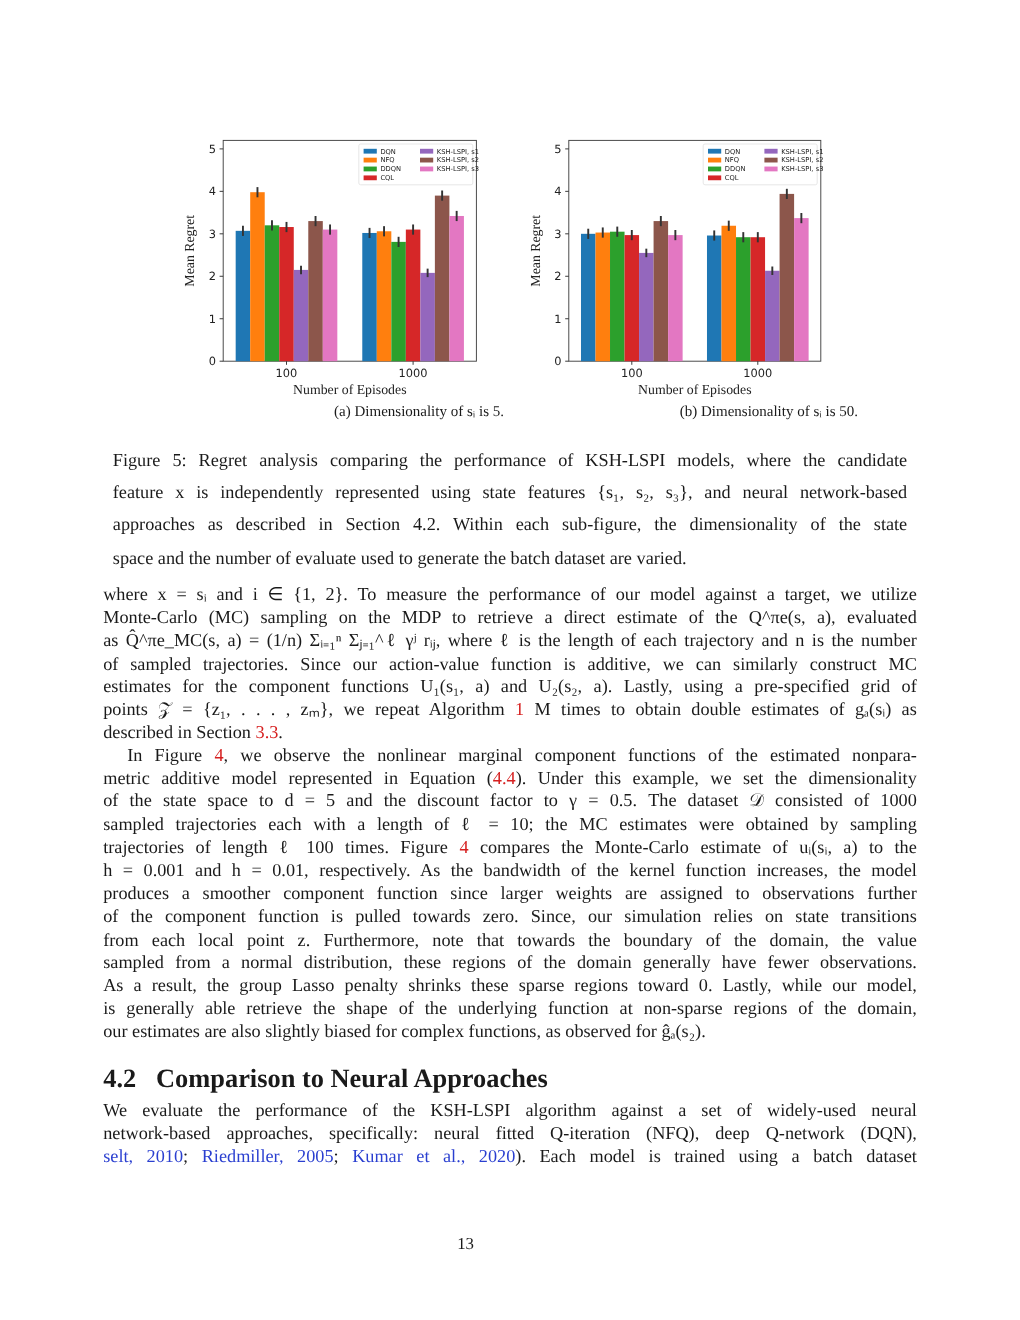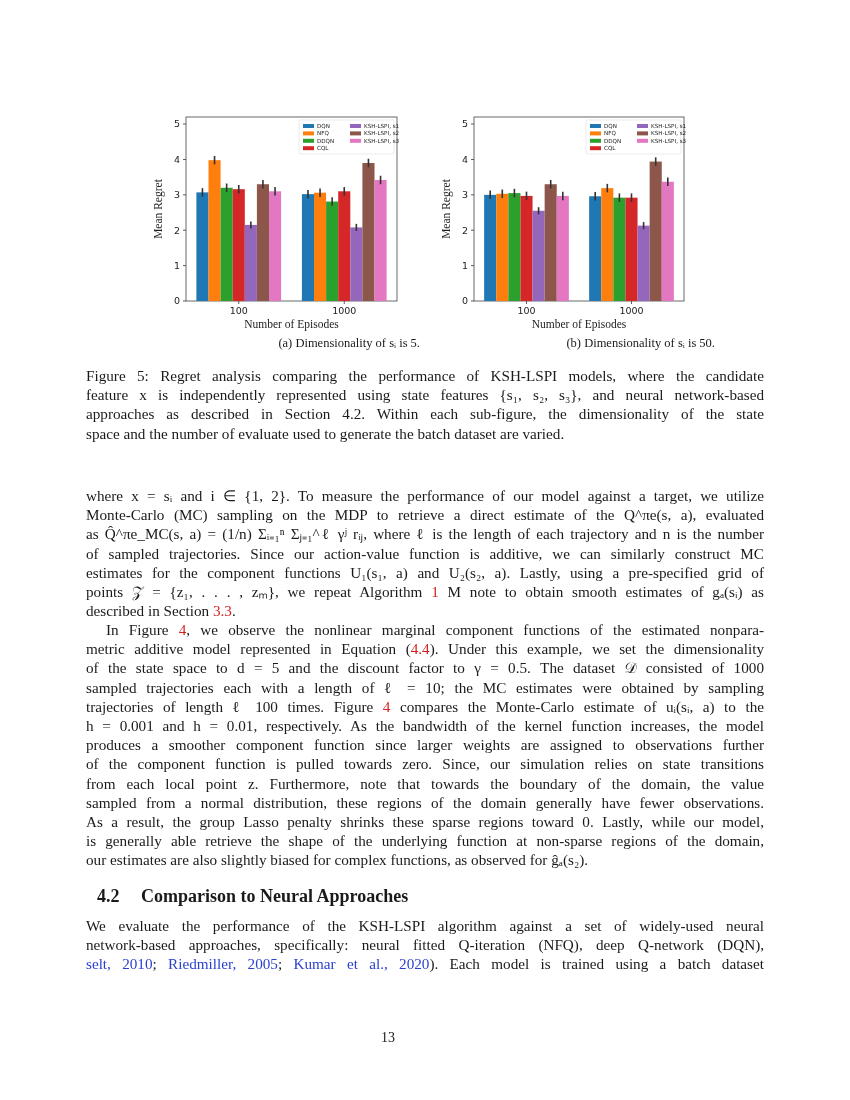--- a/index.html
+++ b/index.html
@@ -6,26 +6,26 @@
   body { width: 850px; height: 1100px; position: relative; overflow: hidden;
          font-family: "DejaVu Serif", "Liberation Serif", serif; color: #1a1a1a; }
   .fig { position: absolute; top: 108px; }
   .fig svg { display: block; overflow: visible; }
   .subcap { position: absolute; font-family: "Liberation Serif", serif; font-size: 12.5px; text-align: right; }
   .caption, .para { position: absolute; left: 86px; width: 678px;
         font-family: "Liberation Serif", serif; font-size: 15.2px; line-height: 19.2px; text-align: justify; }
   .para p { margin: 0; text-align: justify; text-align-last: justify; }
   .para p.last { text-align-last: left; }
   .para p.indent { text-indent: 20px; }
-  .caption p { margin: 0; text-align: justify; text-align-last: justify; }
+  .caption p { margin: 8px; text-align: justify; text-align-last: justify; }
   .caption p.last { text-align-last: left; }
   .ref-red { color: #d62020; }
   .ref-blue { color: #2a3fd0; }
-  .section-title { position: absolute; left: 97px; top: 886px; font-family: "Liberation Serif", serif;
-        font-weight: bold; font-size: 18px; }
+  .section-title { position: absolute; left: 86px; top: 886px; font-family: "Liberation Serif", serif;
+        font-weight: bold; font-size: 22px; }
   .section-title .num { display: inline-block; width: 44px; }
   .page-num { position: absolute; left: 0; width: 776px; top: 1030px; text-align: center;
         font-family: "Liberation Serif", serif; font-size: 14px; }
   .tick { font-family: "DejaVu Sans", sans-serif; font-size: 9.5px; fill: #222; }
   .axlabel { font-family: "Liberation Serif", serif; font-size: 11.5px; fill: #222; }
   .legtxt { font-family: "DejaVu Sans", sans-serif; font-size: 5.6px; fill: #222; }
 </style>
 </head>
 <body>
 
@@ -171,21 +171,21 @@
   <p>approaches as described in Section 4.2. Within each sub-figure, the dimensionality of the state</p>
   <p class="last">space and the number of evaluate used to generate the batch dataset are varied.</p>
 </div>
 
 <div class="para" style="top:486px;">
   <p>where x = sᵢ and i ∈ {1, 2}. To measure the performance of our model against a target, we utilize</p>
   <p>Monte-Carlo (MC) sampling on the MDP to retrieve a direct estimate of the Q^πe(s, a), evaluated</p>
   <p>as Q̂^πe_MC(s, a) = (1/n) Σᵢ₌₁ⁿ Σⱼ₌₁^ℓ γʲ rᵢⱼ, where ℓ is the length of each trajectory and n is the number</p>
   <p>of sampled trajectories. Since our action-value function is additive, we can similarly construct MC</p>
   <p>estimates for the component functions U₁(s₁, a) and U₂(s₂, a). Lastly, using a pre-specified grid of</p>
-  <p><span>points 𝒵 = {z₁, . . . , zₘ}, we repeat Algorithm </span><a class="ref-red">1</a><span> M note to obtain smooth estimates of gₐ(sᵢ) as</span></p>
+  <p><span>points 𝒵 = {z₁, . . . , zₘ}, we repeat Algorithm </span><a class="ref-red">1</a><span> M times to obtain double estimates of gₐ(sᵢ) as</span></p>
   <p class="last"><span>described in Section </span><a class="ref-red">3.3</a><span>.</span></p>
 </div>
 
 <div class="para" style="top:620px;">
   <p class="indent"><span>In Figure </span><a class="ref-red">4</a><span>, we observe the nonlinear marginal component functions of the estimated nonpara-</span></p>
   <p><span>metric additive model represented in Equation (</span><a class="ref-red">4.4</a><span>). Under this example, we set the dimensionality</span></p>
   <p>of the state space to d = 5 and the discount factor to γ = 0.5. The dataset 𝒟 consisted of 1000</p>
   <p>sampled trajectories each with a length of ℓ = 10; the MC estimates were obtained by sampling</p>
   <p><span>trajectories of length ℓ 100 times. Figure </span><a class="ref-red">4</a><span> compares the Monte-Carlo estimate of uᵢ(sᵢ, a) to the</span></p>
   <p>h = 0.001 and h = 0.01, respectively. As the bandwidth of the kernel function increases, the model</p>

